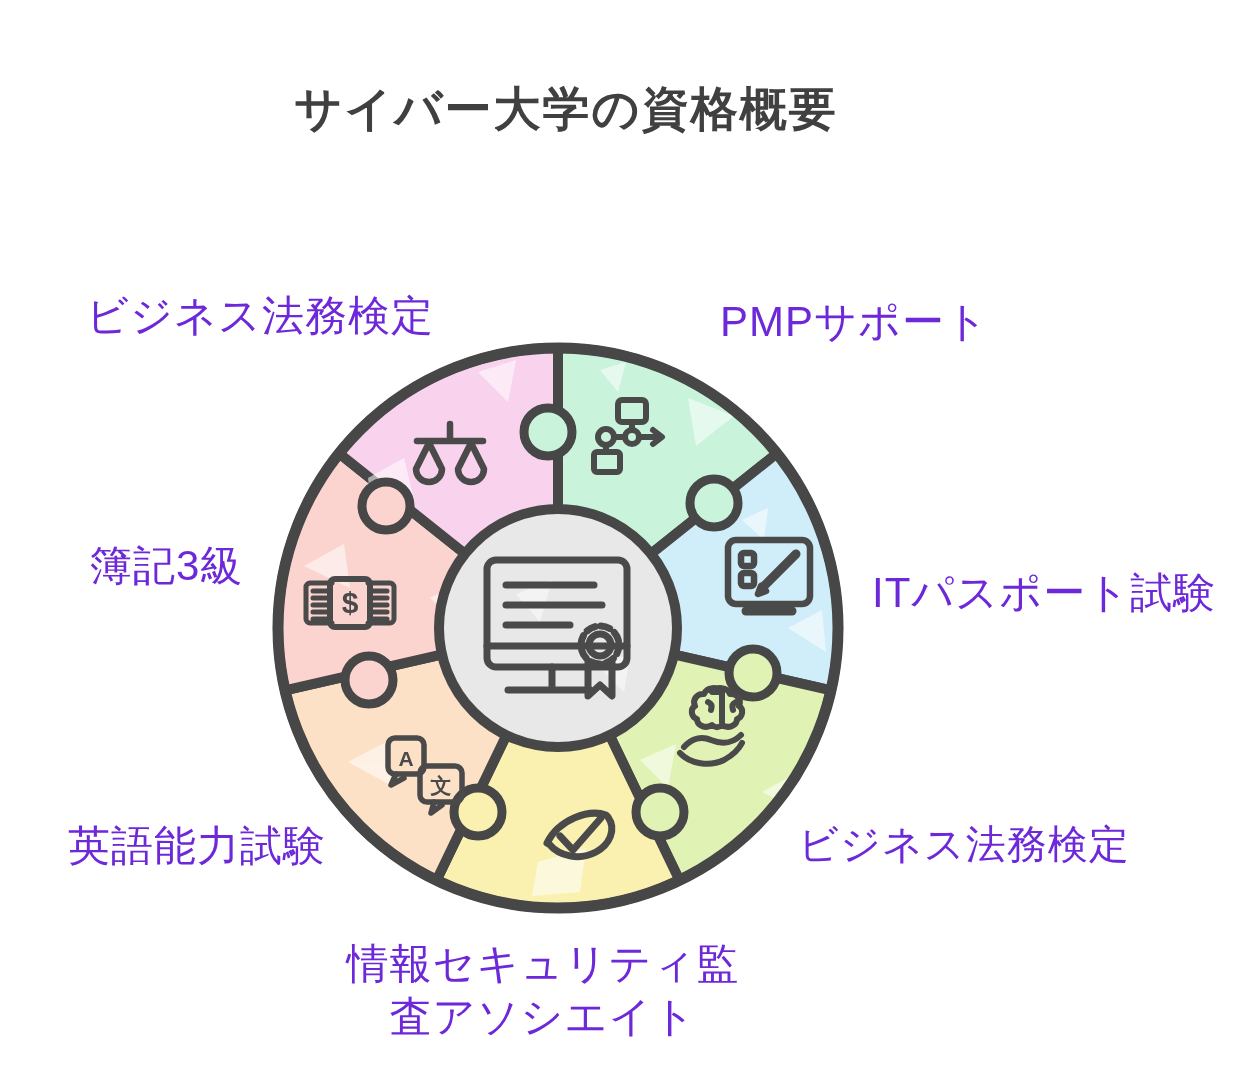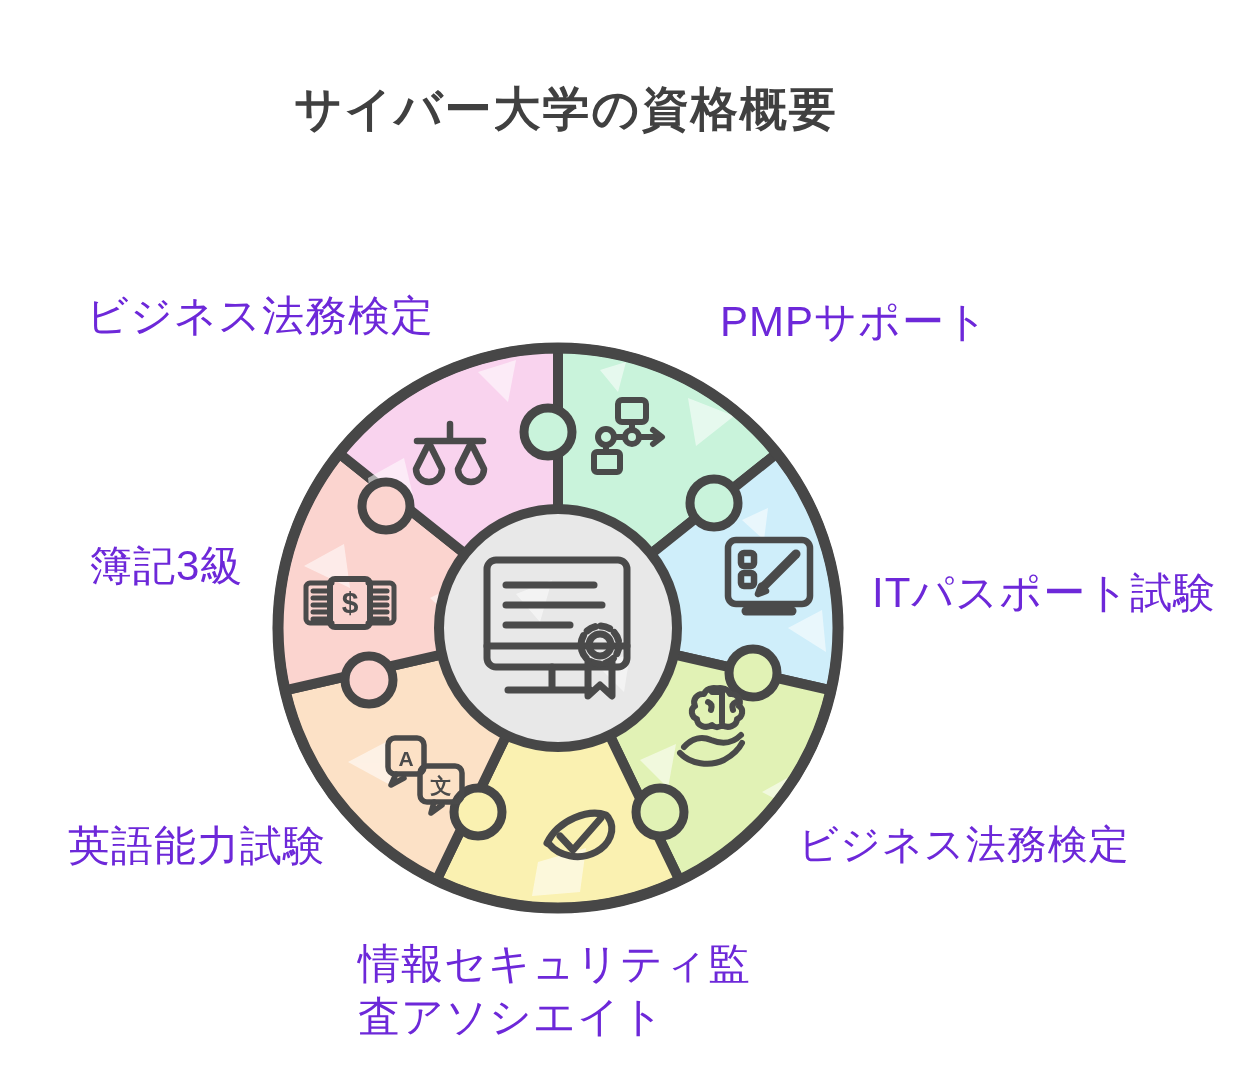--- a/index.html
+++ b/index.html
@@ -6,21 +6,21 @@
   #stage{position:relative;width:1256px;height:1088px;background:#ffffff;overflow:hidden;
          font-family:"Liberation Sans","DejaVu Sans",sans-serif;}
   #diagram-svg{position:absolute;left:0;top:0;}
   .lbl{position:absolute;font-size:42px;color:#6d28d9;letter-spacing:1px;line-height:1.22;}
   .title{position:absolute;left:566px;top:78px;transform:translateX(-50%);
          font-size:47px;font-weight:800;color:#404040;letter-spacing:2px;white-space:nowrap;}
   .lbl-business{left:86px;top:290px;}
   .lbl-pmp{left:720px;top:296px;text-align:right;}
   .lbl-it{left:872px;top:536px;margin-top:31px;}
   .lbl-infoproc{left:798px;top:820px;width:336px;font-size:40px;}
-  .lbl-secaudit{left:358px;top:938px;width:430px;text-align:left;line-height:1.25;}
+  .lbl-secaudit{left:328px;top:938px;width:430px;text-align:center;line-height:1.25;}
   .lbl-english{left:68px;top:820px;}
   .lbl-bookkeeping{left:90px;top:540px;}
   .icon-text{fill:#4a4a4a;font-family:"Liberation Sans","DejaVu Sans",sans-serif;font-weight:bold;}
 </style>
 </head>
 <body>
 
 <div id="stage">
 
   <svg id="diagram-svg" width="1256" height="1088" viewBox="0 0 1256 1088">

